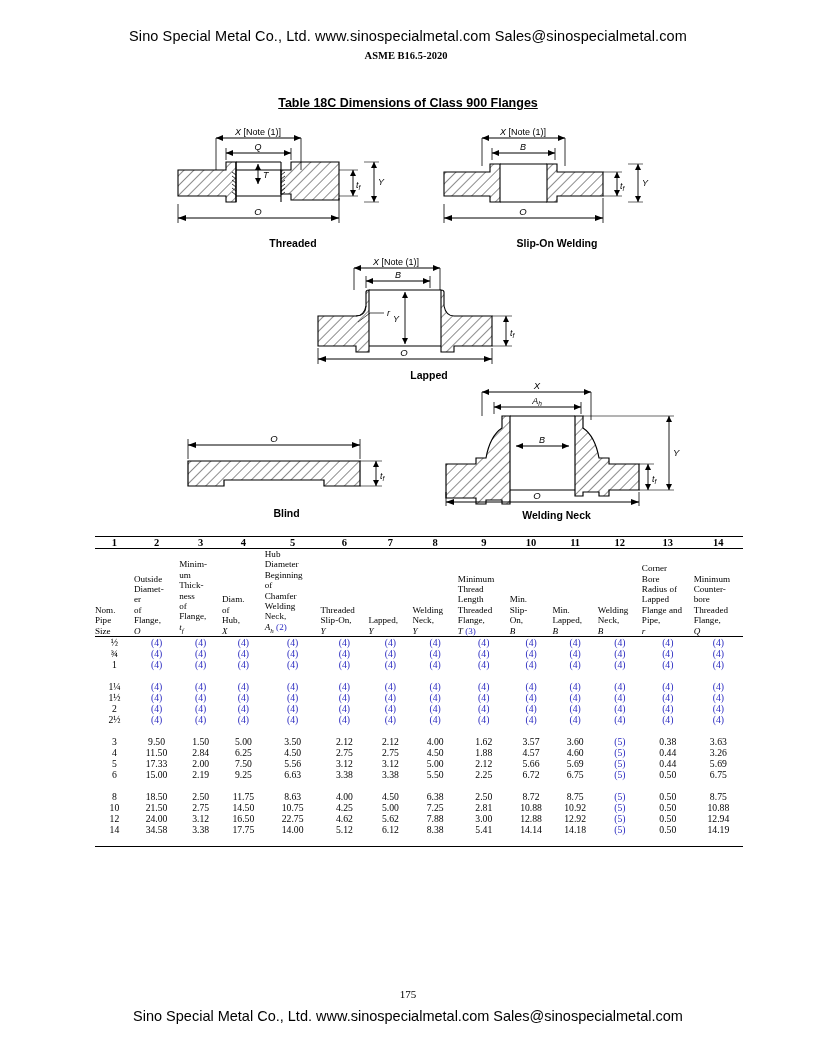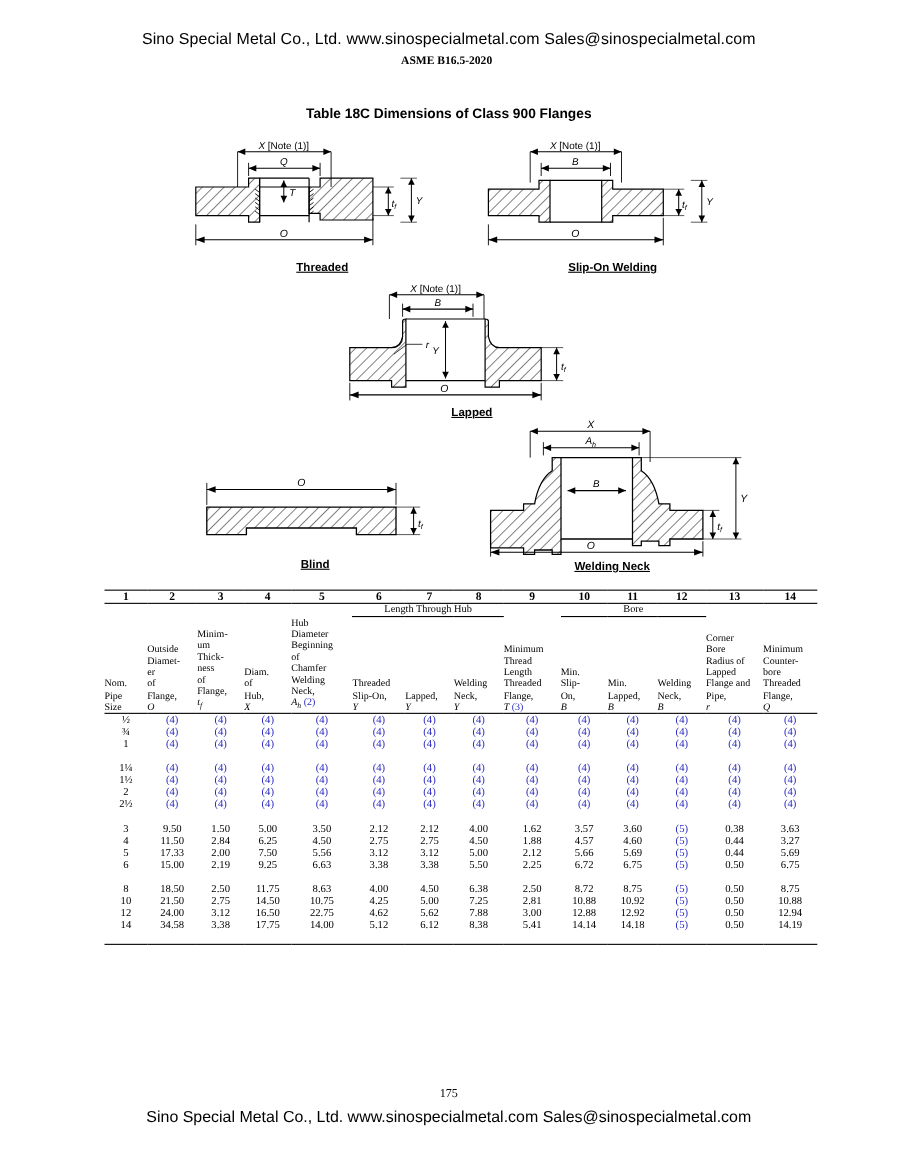--- a/index.html
+++ b/index.html
@@ -29,25 +29,25 @@
   }
   .ftr-company {
     position:absolute; top:1008px; left:0; width:816px;
     text-align:center; font-family:"Liberation Sans", sans-serif;
     font-size:14.5px; white-space:nowrap;
   }
 
   .tbl-title {
     position:absolute; top:96px; left:0; width:816px;
     text-align:center; font-family:"Liberation Sans", sans-serif;
-    font-weight:bold; font-size:12.5px;
+    font-weight:bold; font-size:12.5px;text-decoration:underline;
   }
 
   
-  .fig { position:absolute;text-decoration:underline; }
+  .fig { position:absolute; }
   .fig svg { display:block; }
   .fig-cap {
     text-align:center; font-family:"Liberation Sans", sans-serif;
     font-weight:bold; font-size:10.5px; margin-top:1px;
   }
 
   
   .tbl-wrap { position:absolute; left:95px; top:536px; width:648px; }
   table.dims { border-collapse:collapse; width:648px; table-layout:fixed; }
   table.dims td, table.dims th { padding:0; margin:0; }
@@ -367,32 +367,20 @@
           <td>9</td>
           <td>10</td>
           <td>11</td>
           <td>12</td>
           <td>13</td>
           <td>14</td>
         </tr>
         <tr class="rule-thin">
           <td colspan="14"></td>
         </tr>
-        <tr class="grouprow">
-          <td></td>
-          <td></td>
-          <td></td>
-          <td></td>
-          <td></td>
-          <td colspan="3" class="span-line">Length Through Hub</td>
-          <td></td>
-          <td colspan="3" class="span-line">Bore</td>
-          <td></td>
-          <td></td>
-        </tr>
         <tr class="headrow">
           <td>Nom.<br>Pipe<br>Size</td>
           <td>Outside<br>Diamet-<br>er<br>of<br>Flange,<br><i>O</i></td>
           <td>Minim-<br>um<br>Thick-<br>ness<br>of<br>Flange,<br><i>t<sub>f</sub></i></td>
           <td>Diam.<br>of<br>Hub,<br><i>X</i></td>
           <td>Hub<br>Diameter<br>Beginning<br>of<br>Chamfer<br>Welding<br>Neck,<br><i>A<sub>h</sub></i> <span class="ref">(2)</span></td>
           <td>Threaded<br>Slip-On,<br><i>Y</i></td>
           <td>Lapped,<br><i>Y</i></td>
           <td>Welding<br>Neck,<br><i>Y</i></td>
           <td>Minimum<br>Thread<br>Length<br>Threaded<br>Flange,<br><i>T</i> <span class="ref">(3)</span></td>
@@ -546,21 +534,21 @@
           <td>6.25</td>
           <td>4.50</td>
           <td>2.75</td>
           <td>2.75</td>
           <td>4.50</td>
           <td>1.88</td>
           <td>4.57</td>
           <td>4.60</td>
           <td><span class="ref">(5)</span></td>
           <td>0.44</td>
-          <td>3.27</td>
+          <td>3.26</td>
         </tr>
         <tr class="datarow">
           <td class="nps">5</td>
           <td>17.33</td>
           <td>2.00</td>
           <td>7.50</td>
           <td>5.56</td>
           <td>3.12</td>
           <td>3.12</td>
           <td>5.00</td>

